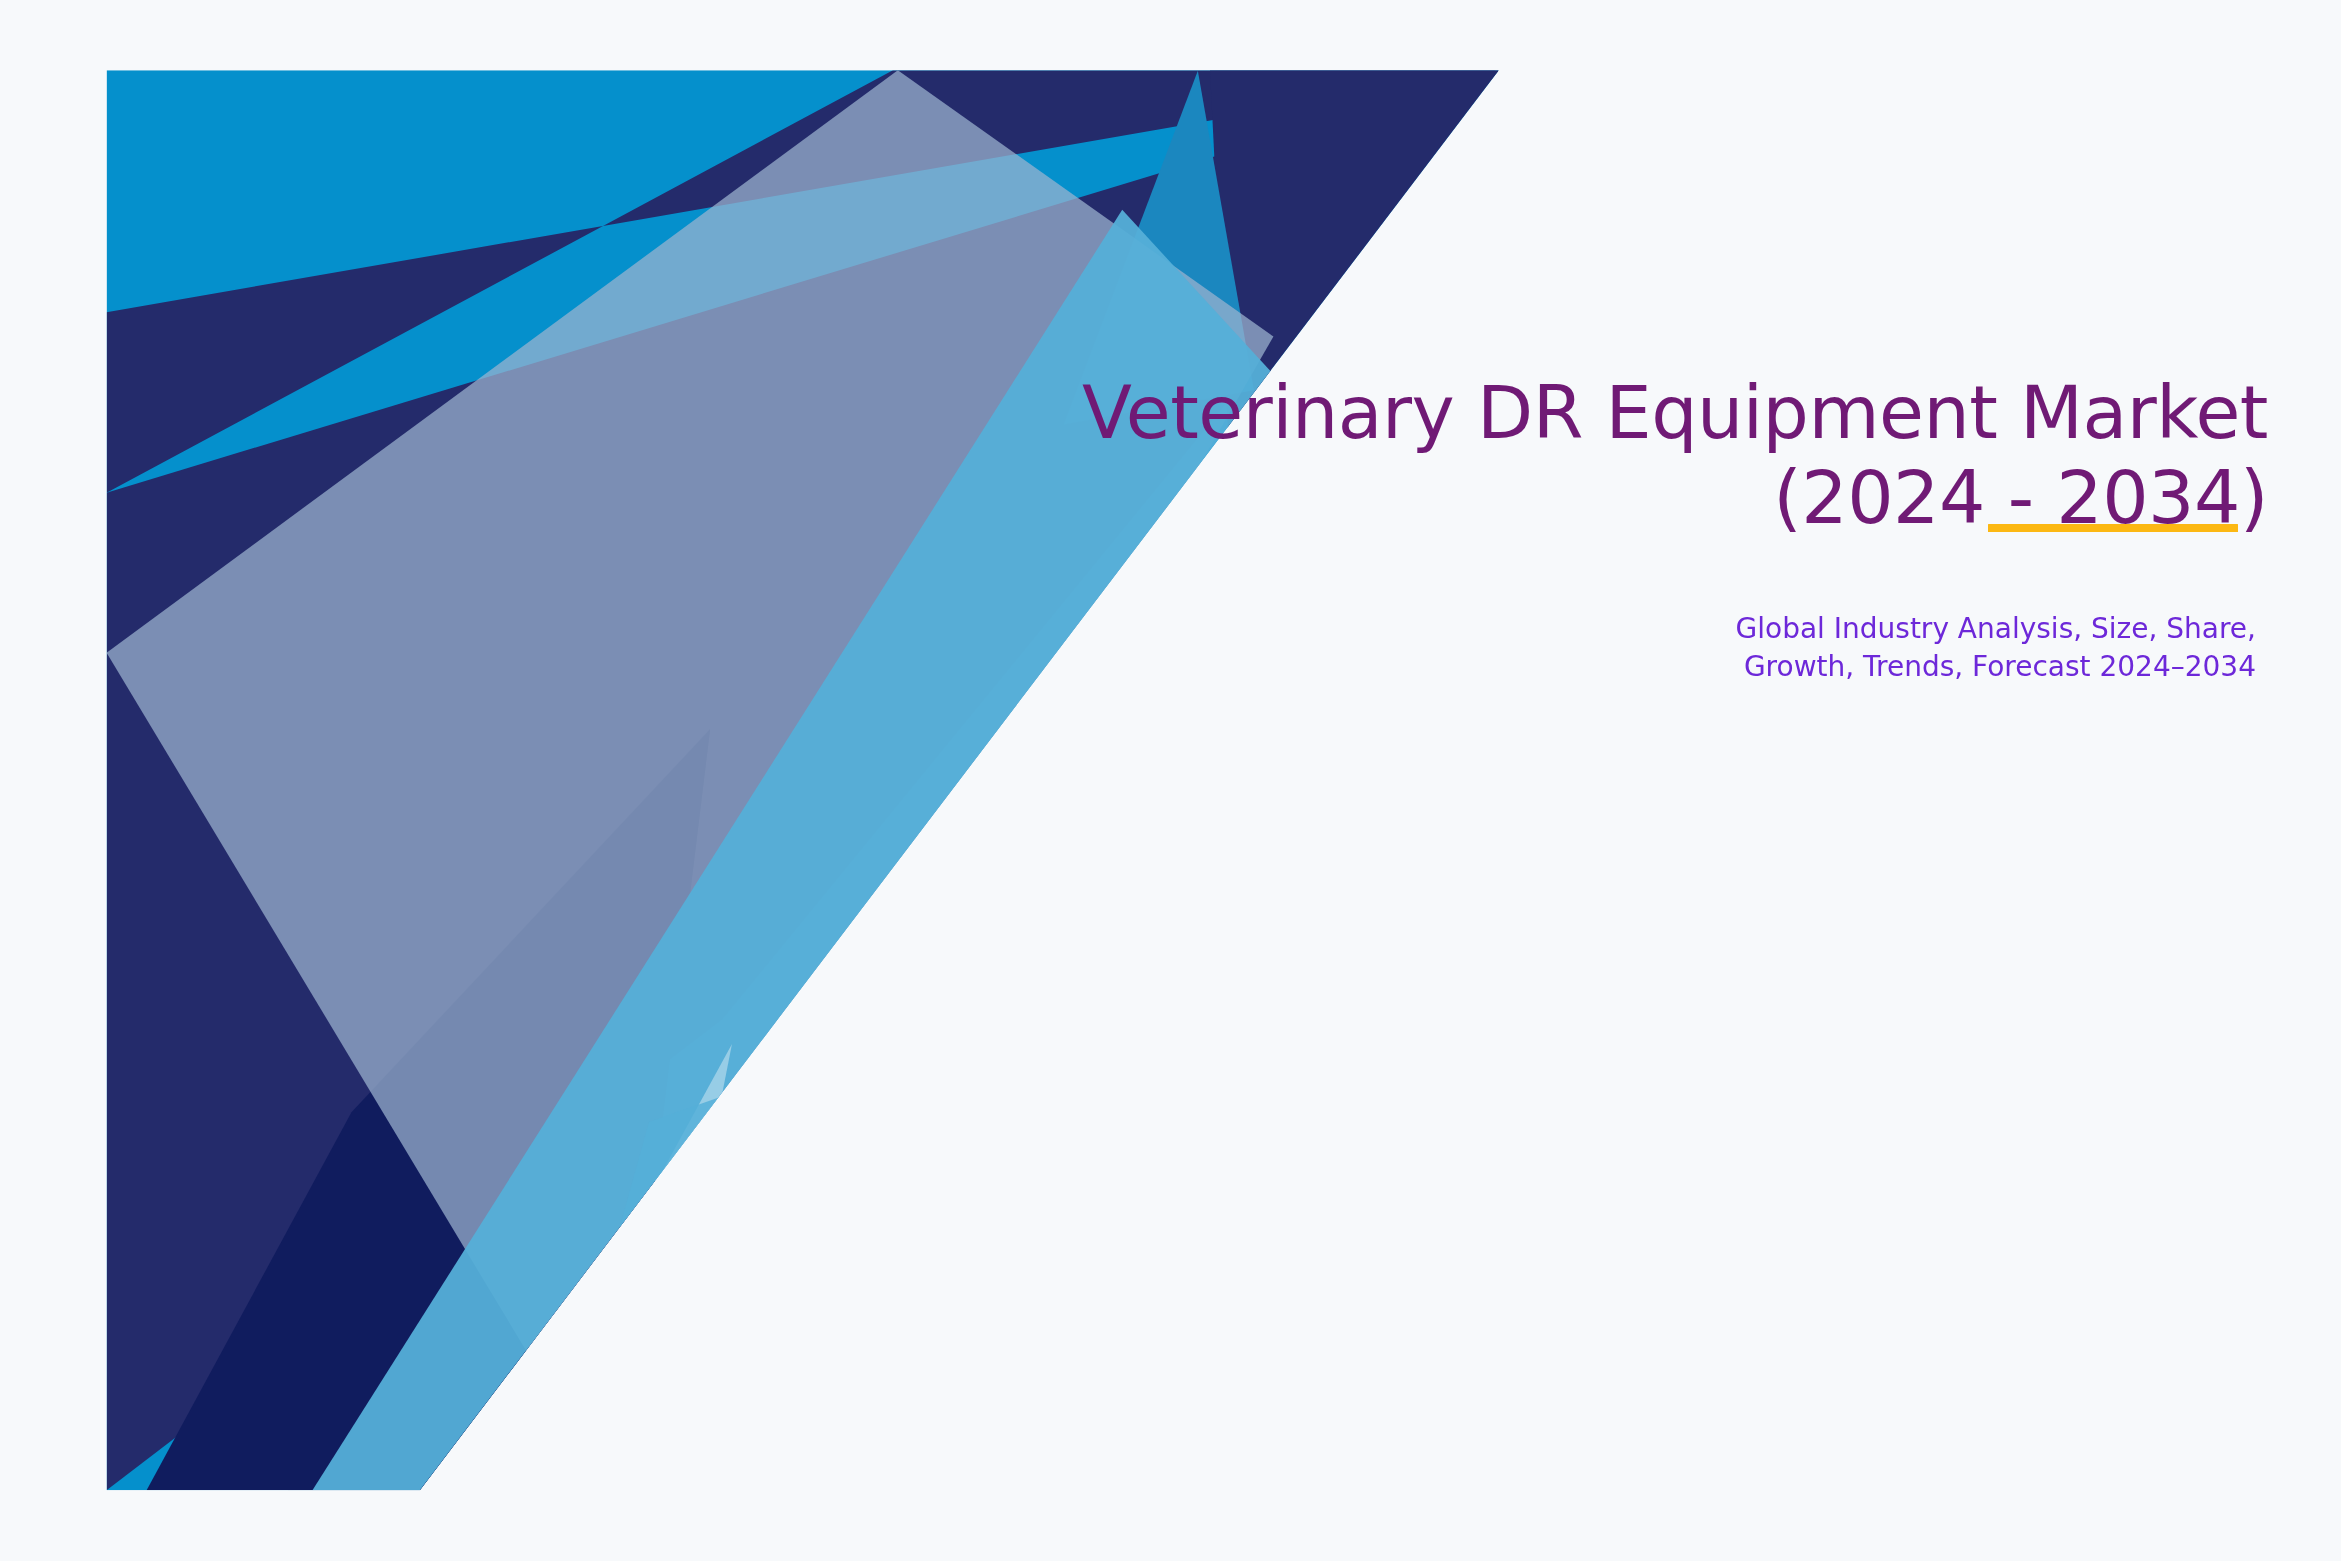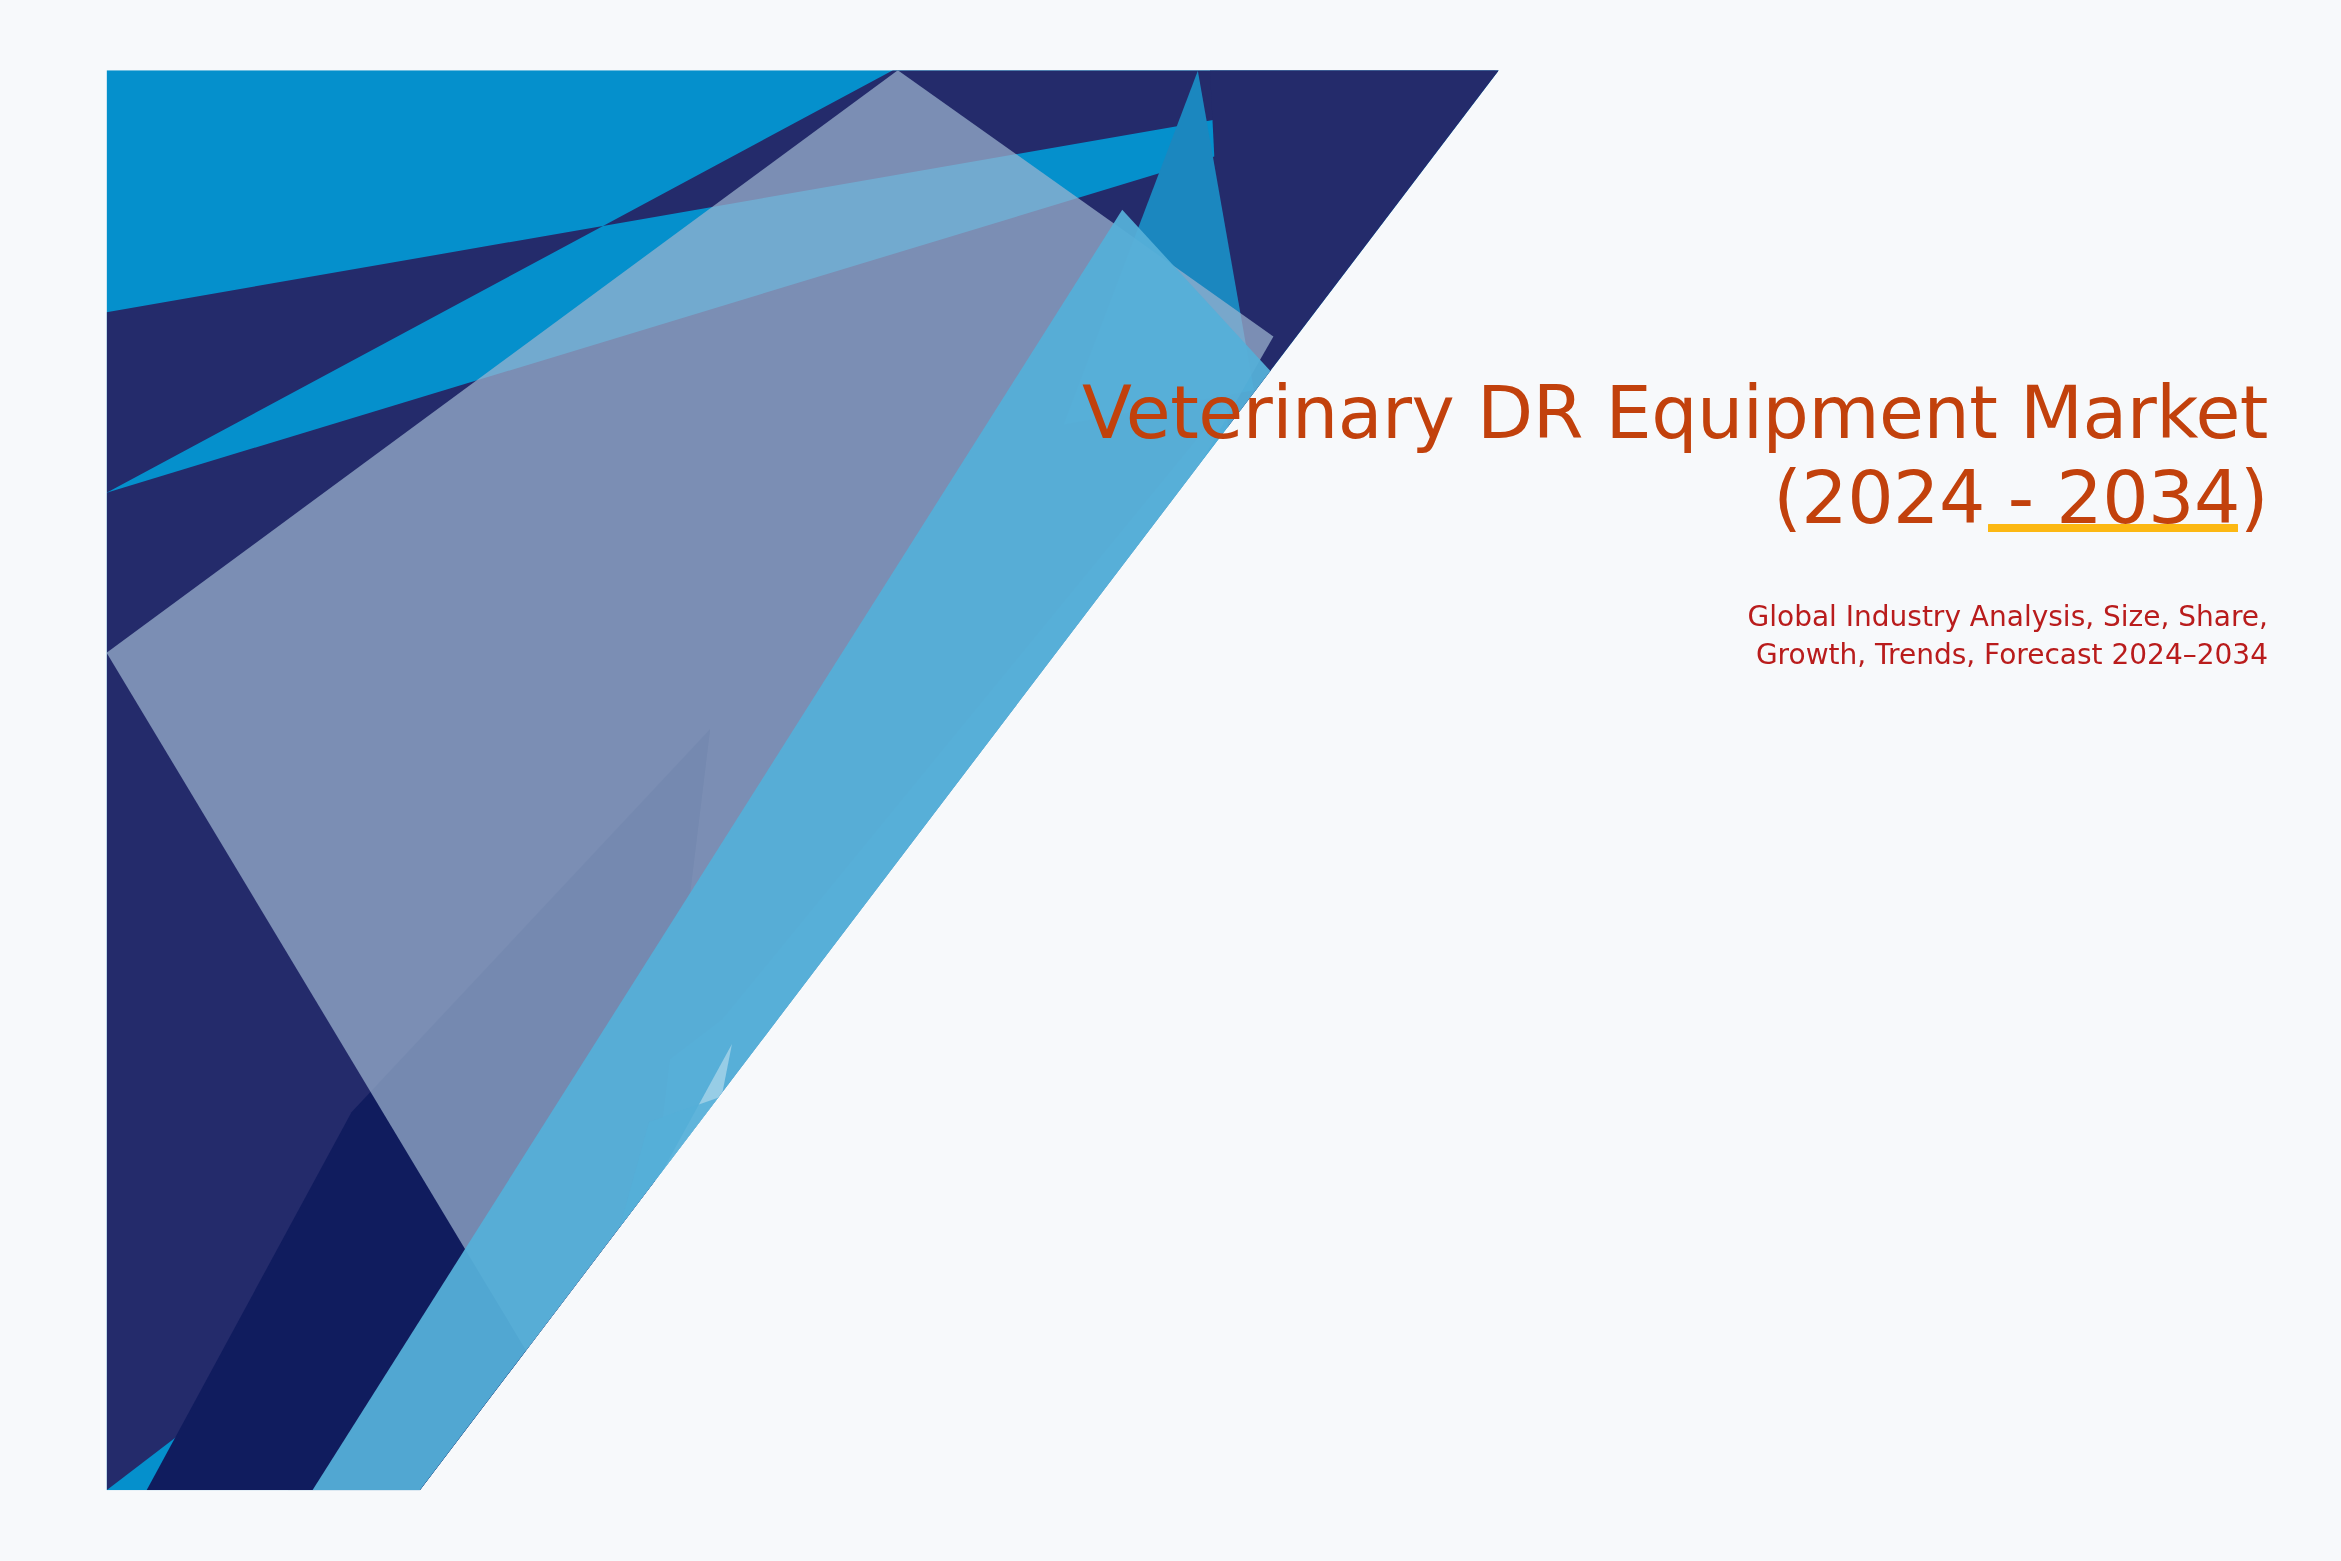--- a/index.html
+++ b/index.html
@@ -44,46 +44,46 @@
     z-index: 5;
   }
 
   #page-title {
     margin: 0;
     font-family: "DejaVu Sans", "Liberation Sans", sans-serif;
     font-weight: 400;
     font-size: 73px;
     line-height: 1.16;
     letter-spacing: -0.5px;
-    color: #c2410c;
+    color: #701a75;
     position: relative;
     z-index: 3;
     white-space: pre-line;
   }
 
   
   #title-accent {
     position: absolute;
     left: 1988px;
     top: 524px;
     width: 250px;
     height: 8.3px;
     background: #fcb813;
     z-index: 4;
     border-radius: 0.5px;
   }
 
   #page-subtitle {
-    margin: 0;
+    margin: 12px;
     padding-top: 58px;
     font-family: "DejaVu Sans", "Liberation Sans", sans-serif;
     font-weight: 400;
     font-size: 28px;
     line-height: 1.36;
-    color: #b91c1c;
+    color: #6d28d9;
     white-space: pre-line;
   }
 </style>
 </head>
 <body>
 
 <div id="slide">
 
   <div id="artwork">
     <svg viewBox="0 0 4800 3200" xmlns="http://www.w3.org/2000/svg" aria-hidden="true">

